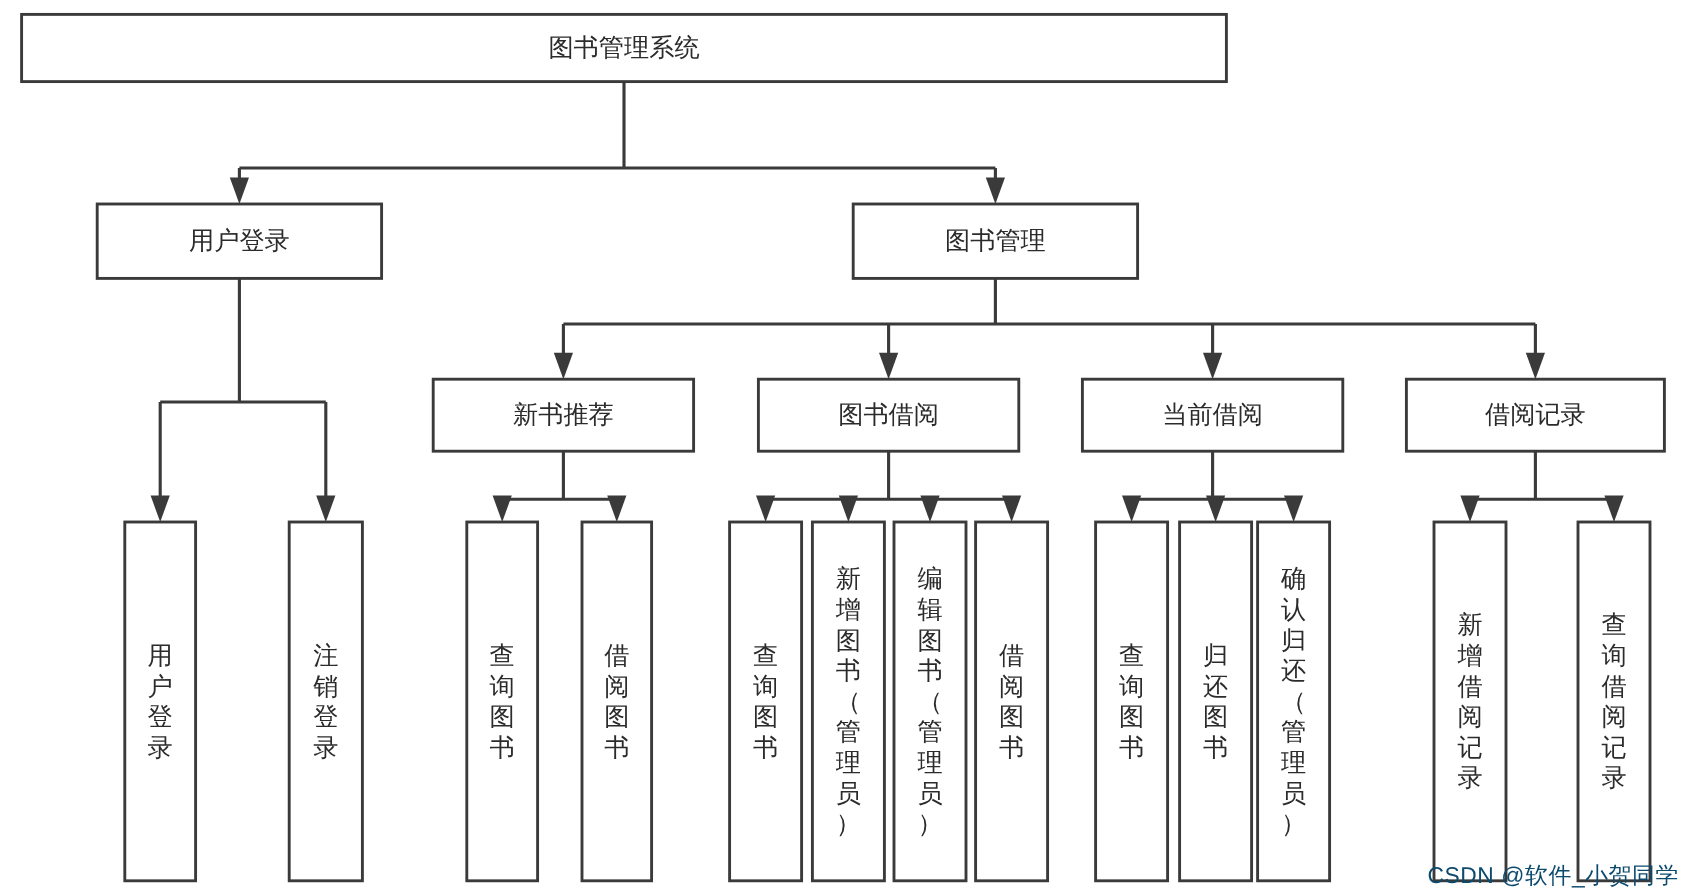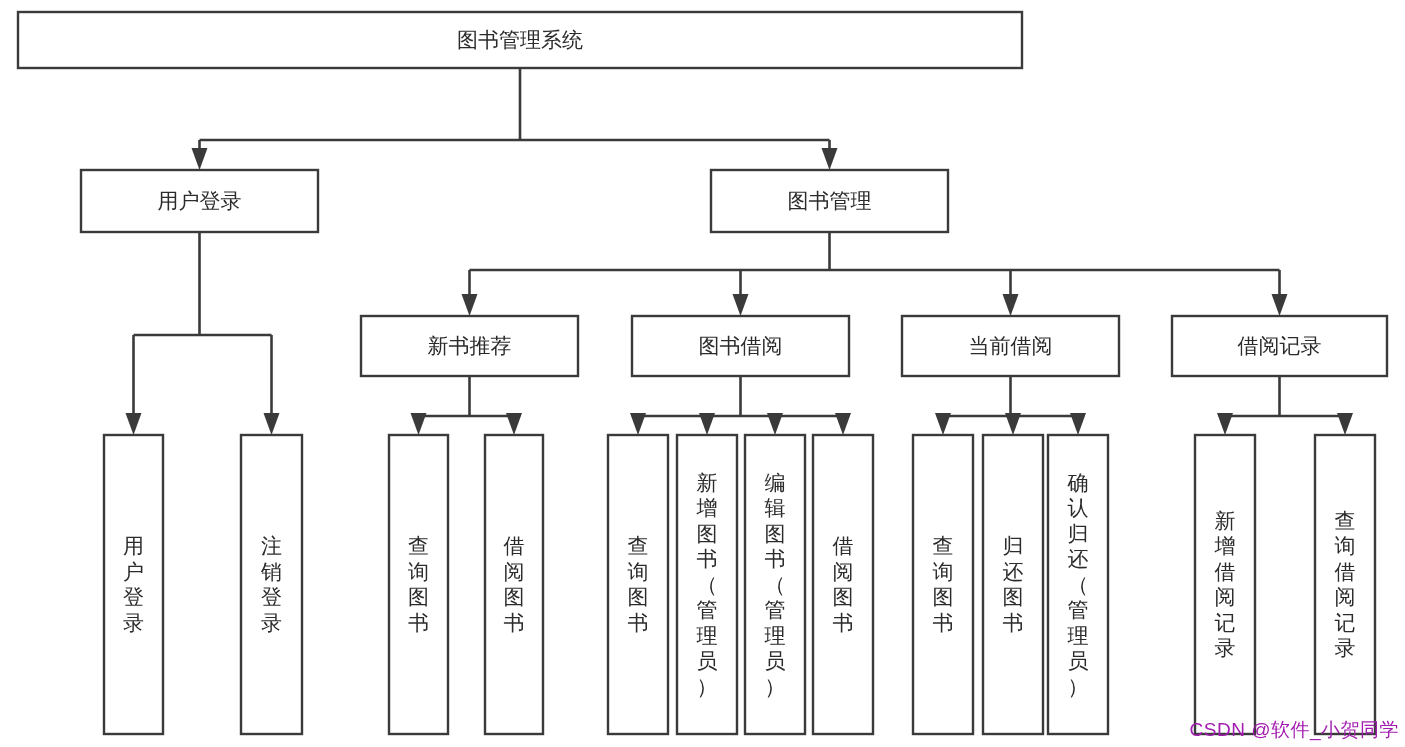--- a/index.html
+++ b/index.html
@@ -16,21 +16,21 @@
     font-family:"Liberation Sans","DejaVu Sans",sans-serif;
     fill:#2b2b2b;font-size:21px;text-anchor:middle;dominant-baseline:middle;
   }
   .node-label-vert{
     font-family:"Liberation Sans","DejaVu Sans",sans-serif;
     fill:#2b2b2b;font-size:21px;text-anchor:middle;
   }
   .watermark{
     position:absolute;right:6px;bottom:4px;
     font-family:"Liberation Sans","DejaVu Sans",sans-serif;
-    font-size:19px;color:#a21caf;letter-spacing:.5px;white-space:nowrap;
+    font-size:19px;color:#0c4a6e;letter-spacing:.5px;white-space:nowrap;
     pointer-events:none;
   }
 </style>
 </head>
 <body>
 
 <div id="diagram-root">
   <svg id="tree-svg" viewBox="0 0 1405 747">
     <g id="connectors-layer">
         <g>

